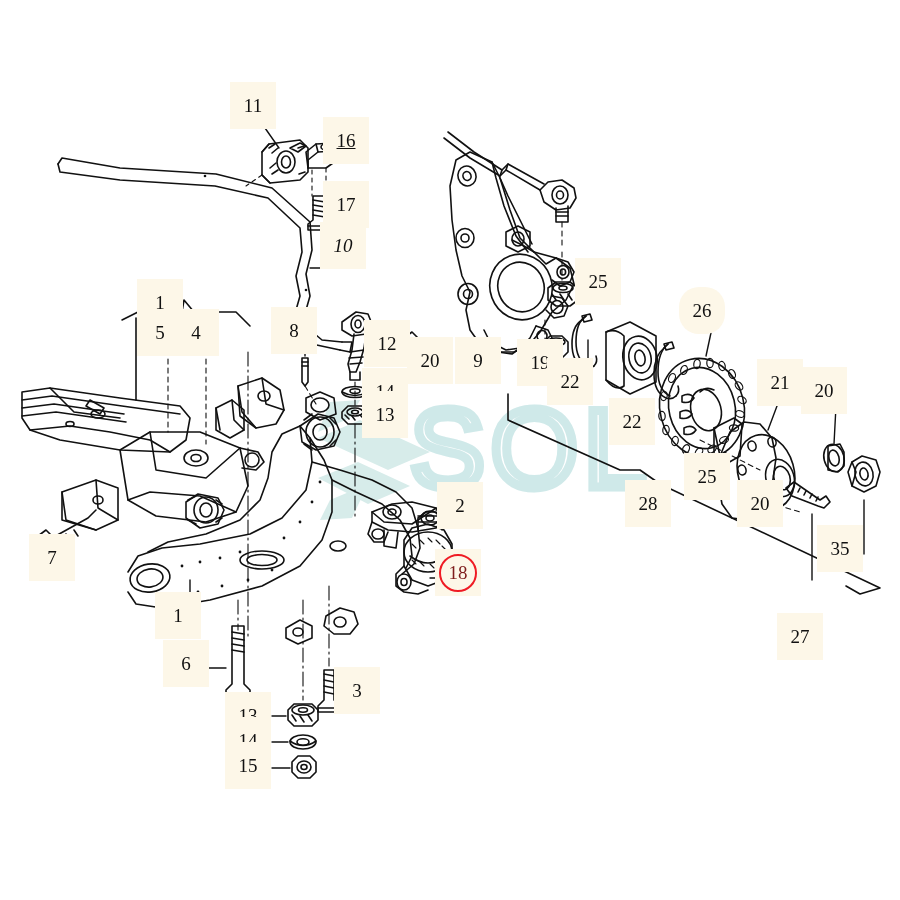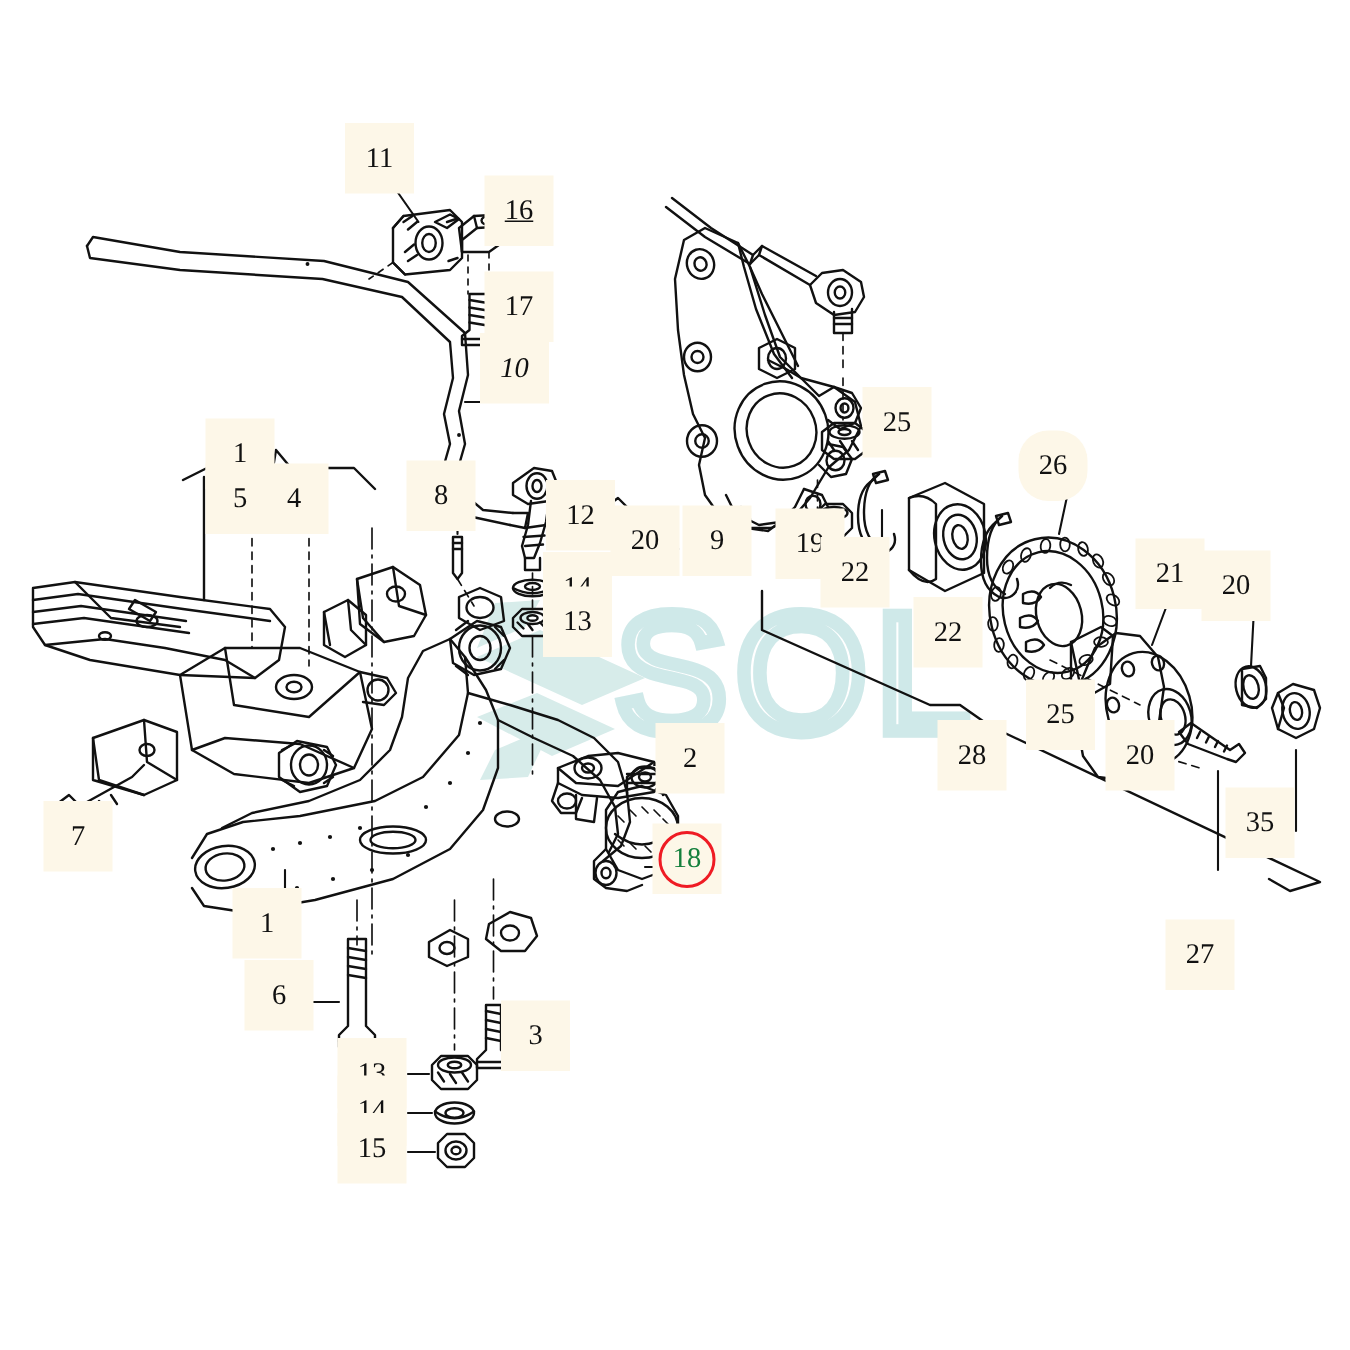--- a/index.html
+++ b/index.html
@@ -42,21 +42,21 @@
     align-items: center;
     justify-content: center;
     width: 100%;
     height: 100%;
   }
   .label.circled .num {
     border: 2.5px solid #ef1b24;
     border-radius: 50%;
     width: 34px;
     height: 34px;
-    color: #15803d;
+    color: #7f1d1d;
   }
 </style>
 </head>
 <body>
 
 <div id="stage">
 
   <svg id="watermark" viewBox="0 0 900 900">
     <g fill="#d7ecea">
       <polygon points="318,438 360,420 430,452 388,470"></polygon>

